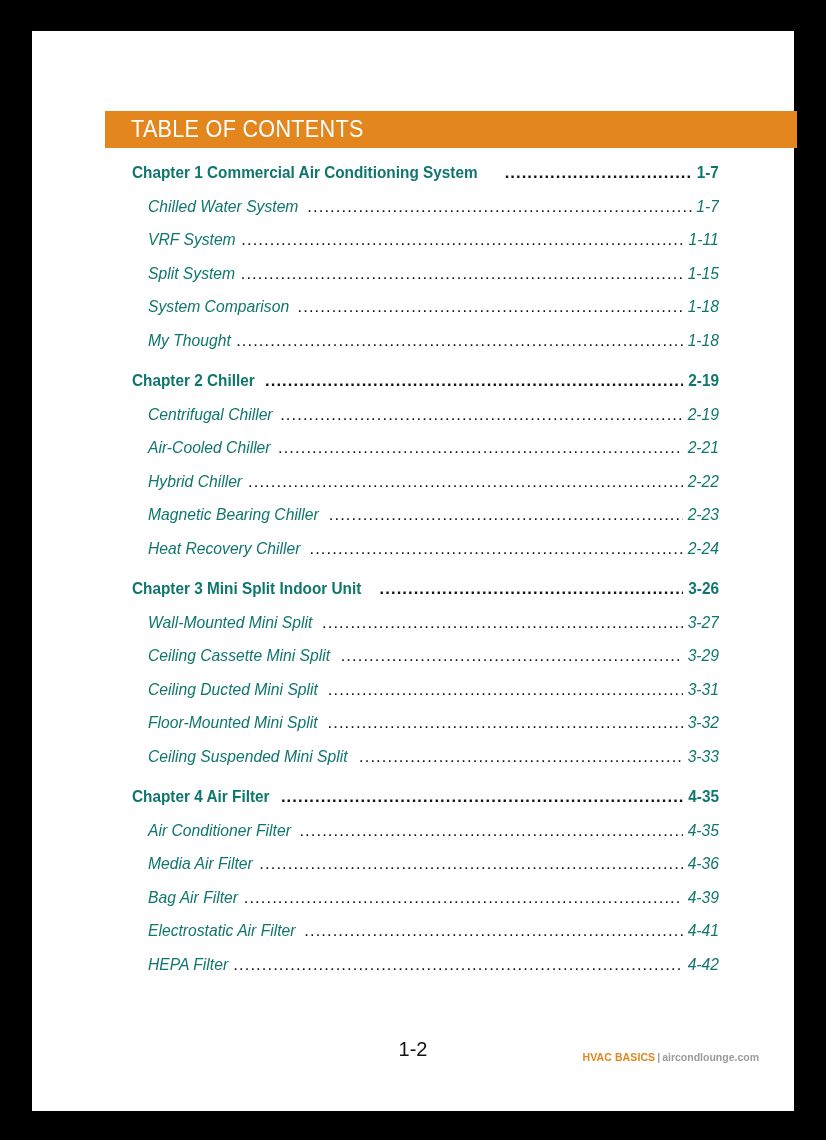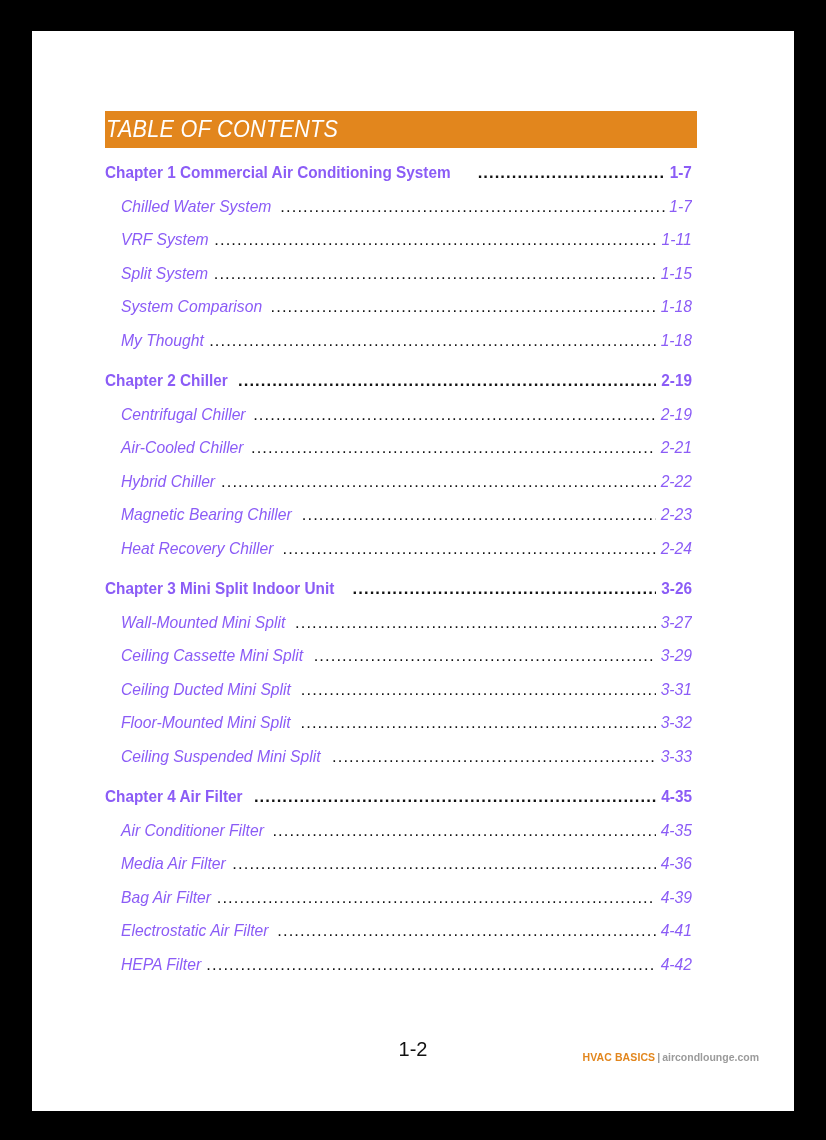--- a/index.html
+++ b/index.html
@@ -23,27 +23,26 @@
     width: 762px;
     height: 1080px;
     background: #ffffff;
   }
 
   
   .toc-banner {
     position: absolute;
     left: 73px;
     top: 80px;
-    width: 592px;
+    width: 692px;
     height: 37px;
     background: #e2861d;
     display: flex;
     align-items: center;
-    padding-left: 1px;
-    font-style: italic;
+    padding-left: 26px;
   }
   .toc-banner-title {
     color: #ffffff;
     font-size: 23px;
     font-weight: 400;
     letter-spacing: 0.3px;
     line-height: 1;
     white-space: nowrap;
     transform: scaleX(0.94);
     transform-origin: left center;
@@ -58,23 +57,24 @@
   }
 
   .toc-group { margin-bottom: 7px; }
   .toc-group:last-child { margin-bottom: 0; }
 
   .toc-entry {
     display: flex;
     align-items: baseline;
     height: 33.5px;
     width: 100%;
-    color: #8b5cf6;
+    color: #0f766e;
     white-space: nowrap;
     overflow: hidden;
+    margin-left: 27px;
   }
 
   .toc-entry .label {
     flex: 0 0 auto;
     font-size: 16.5px;
     line-height: 1;
   }
 
   .toc-entry .leader {
     flex: 1 1 auto;

